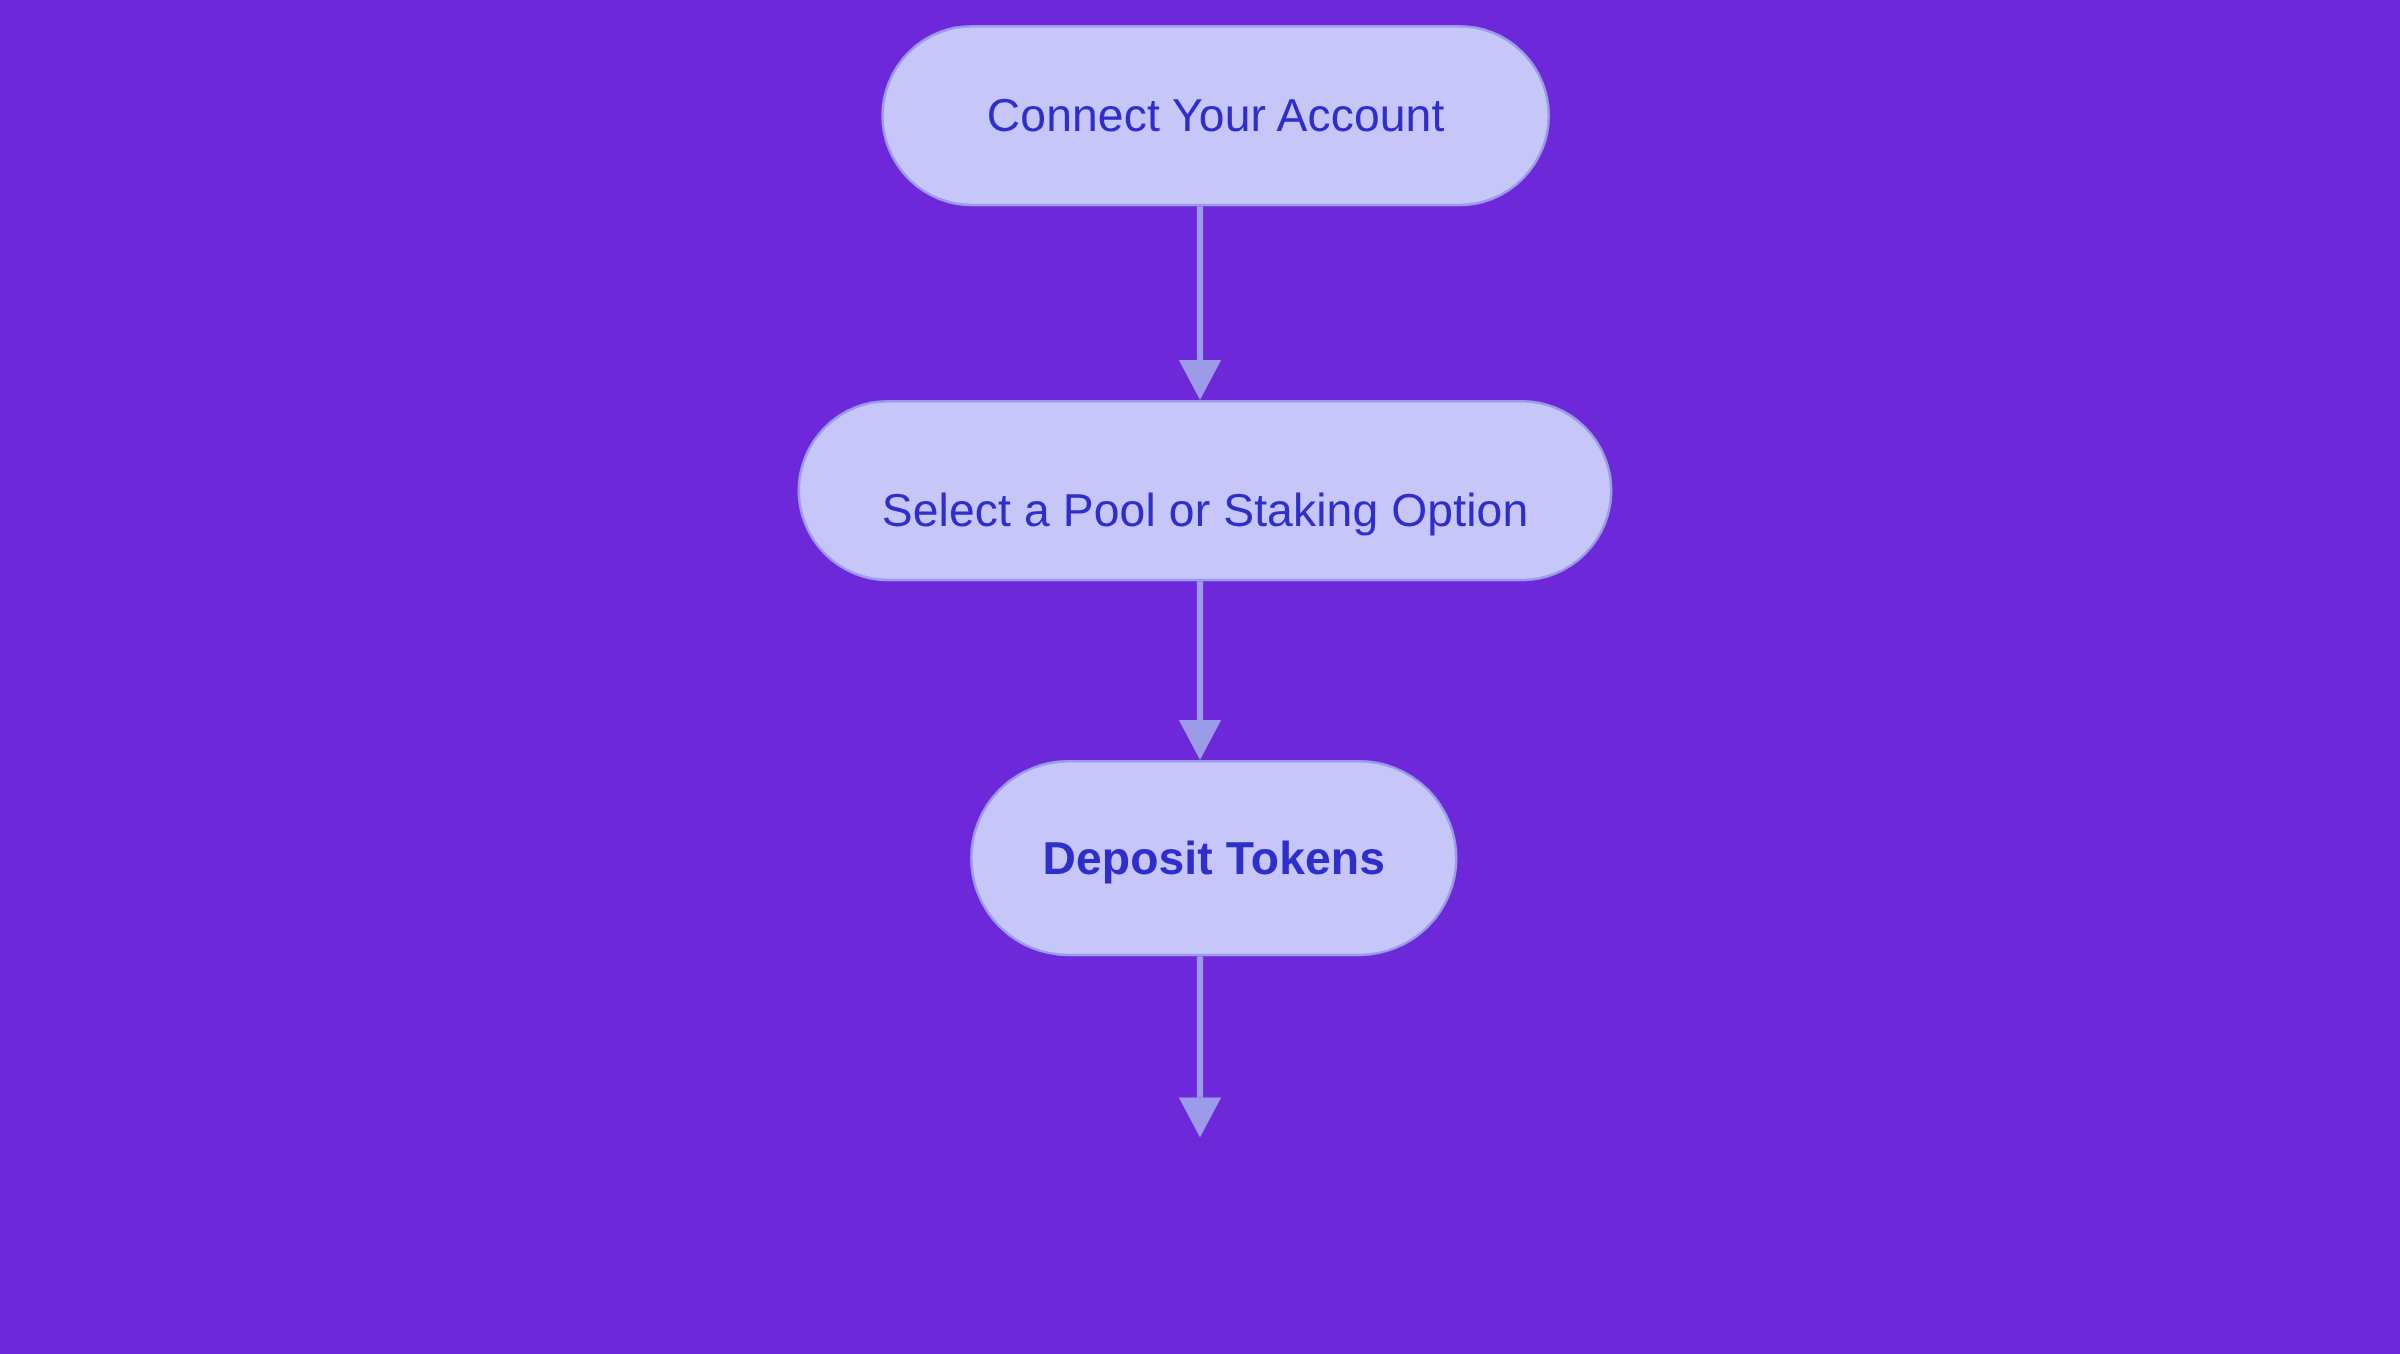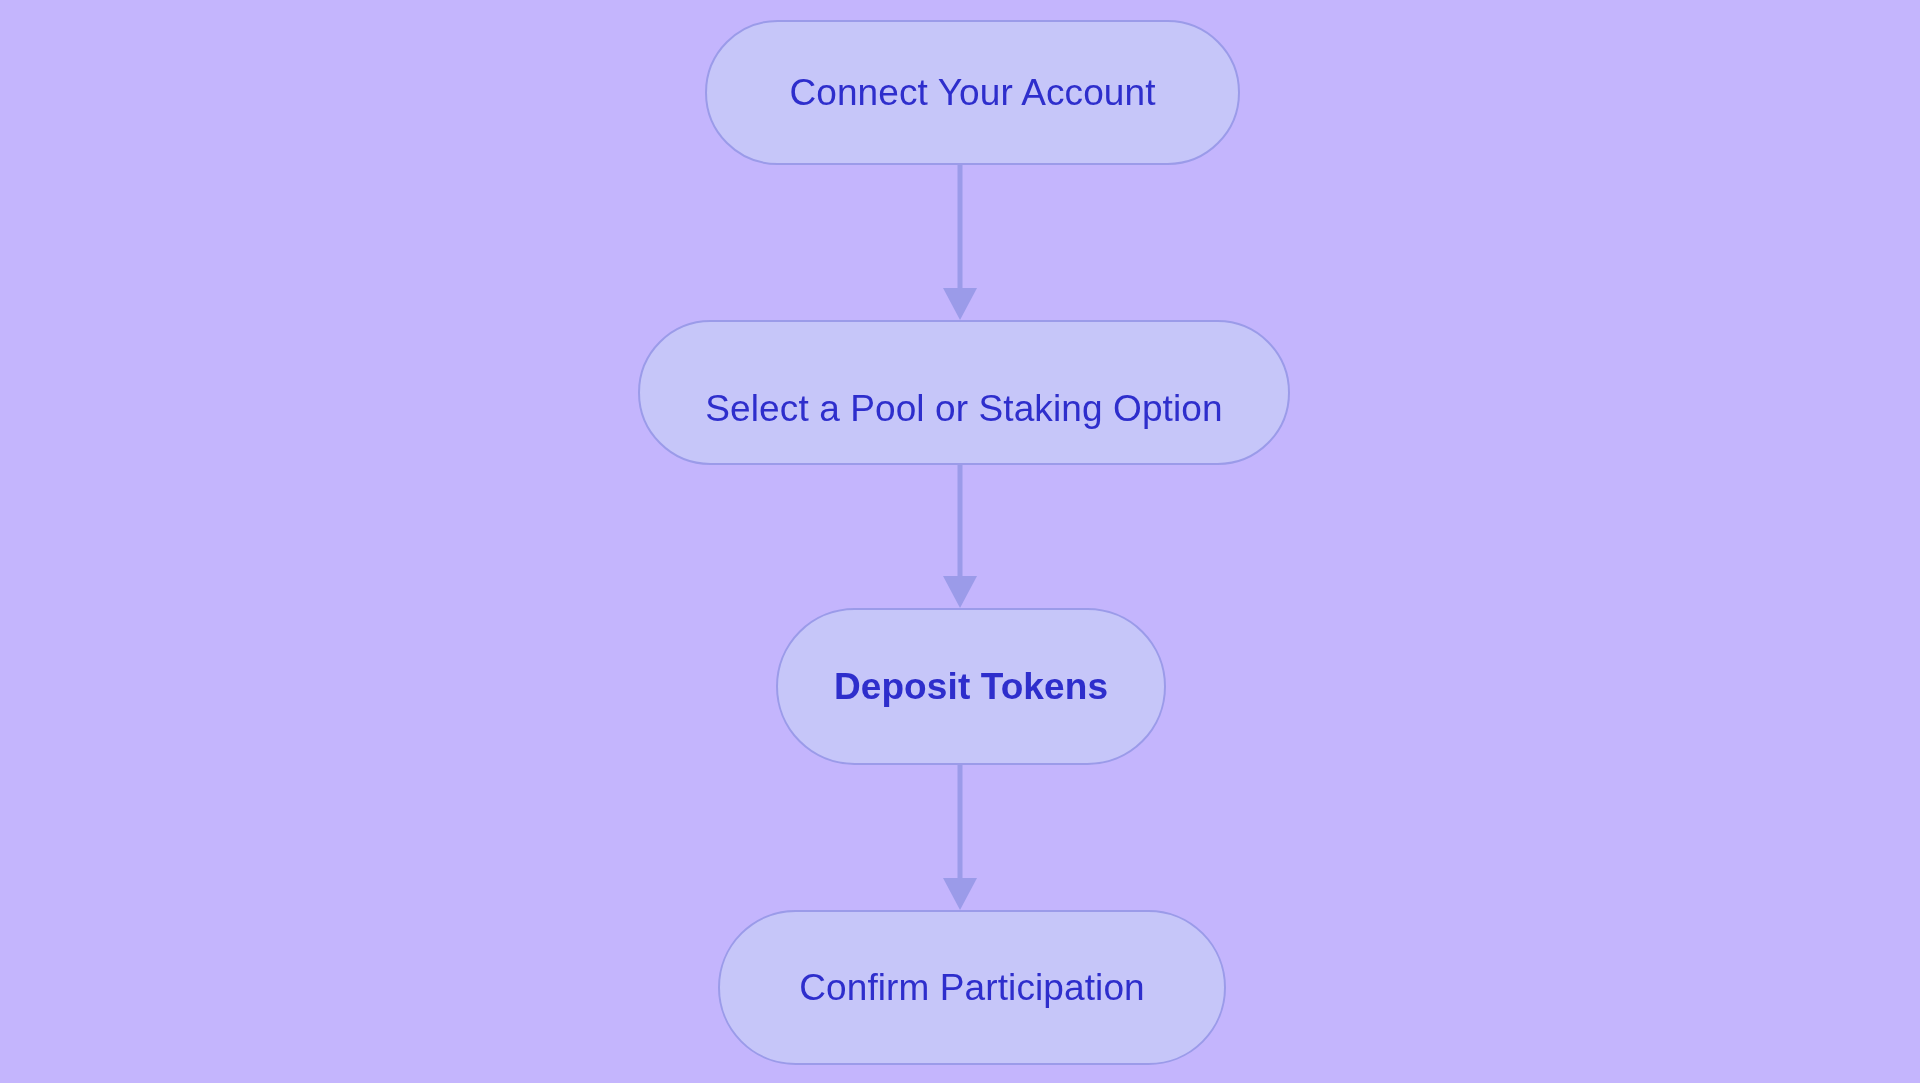--- a/index.html
+++ b/index.html
@@ -12,21 +12,21 @@
     width: 1920px;
     height: 1083px;
     overflow: hidden;
     font-family: "Liberation Sans", "DejaVu Sans", sans-serif;
   }
 
   #flowchart-canvas {
     position: relative;
     width: 1920px;
     height: 1083px;
-    background: #c4b5fd;
+    background: #6d28d9;
   }
 
   .flow-node {
     position: absolute;
     box-sizing: border-box;
     display: flex;
     align-items: center;
     justify-content: center;
     background: #c6c6f9;
     border: 2px solid #9b9be9;
@@ -123,17 +123,14 @@
   </div>
 
   <div class="flow-node node-2">
     <span class="flow-node-label">Select a Pool or Staking Option</span>
   </div>
 
   <div class="flow-node node-3">
     <span class="flow-node-label">Deposit Tokens</span>
   </div>
 
-  <div class="flow-node node-4">
-    <span class="flow-node-label">Confirm Participation</span>
-  </div>
 
 </div>
 
 </body></html>

